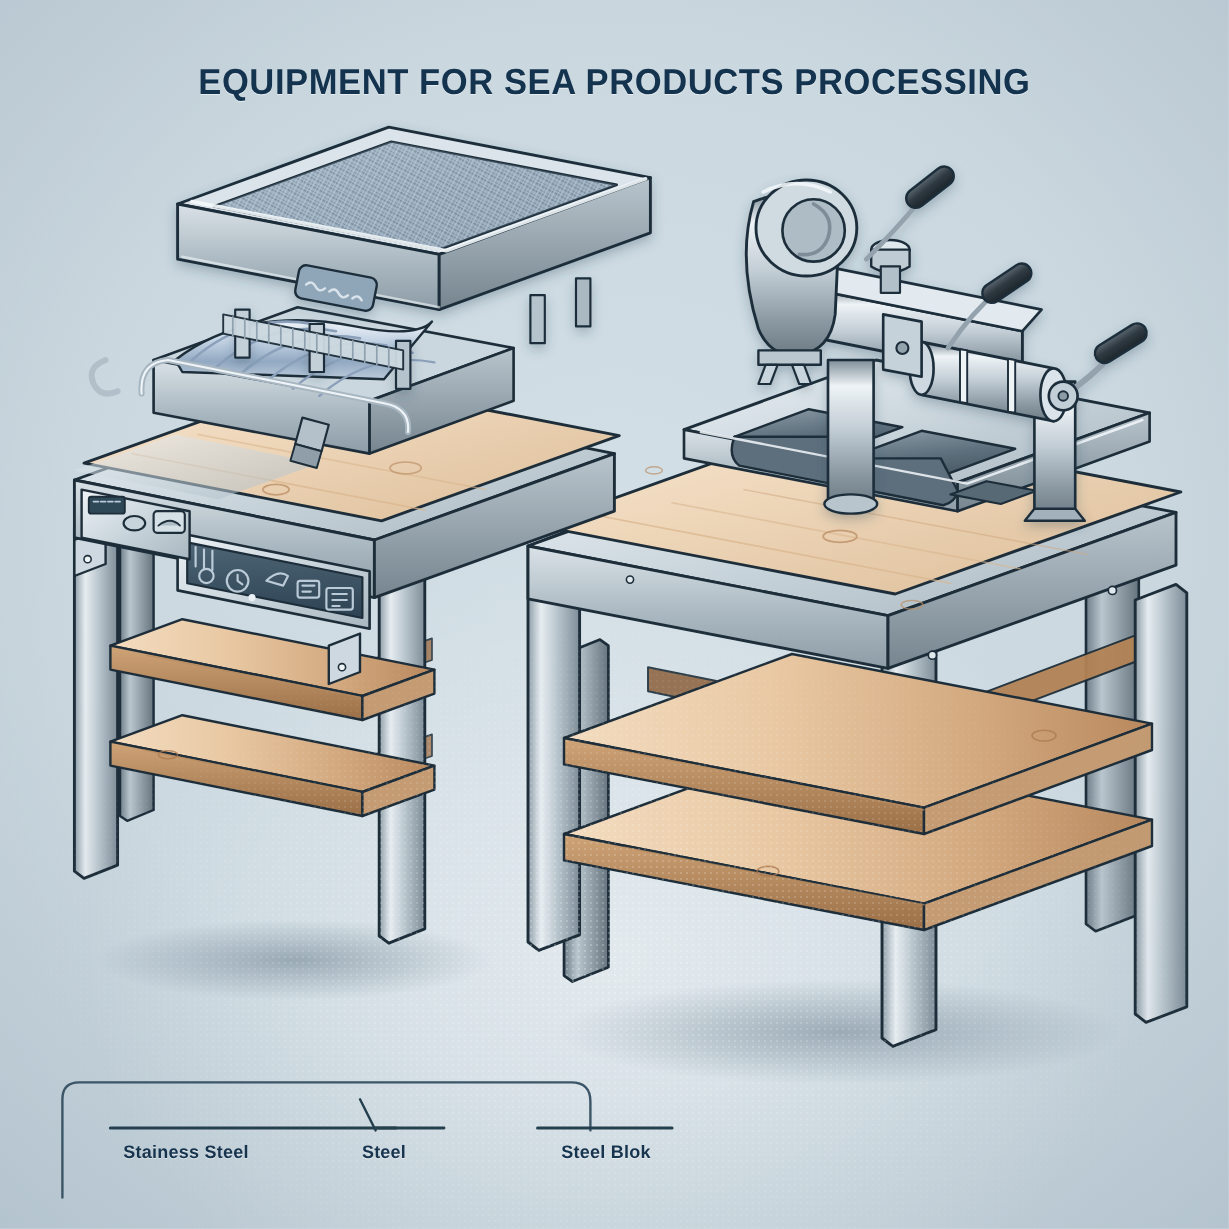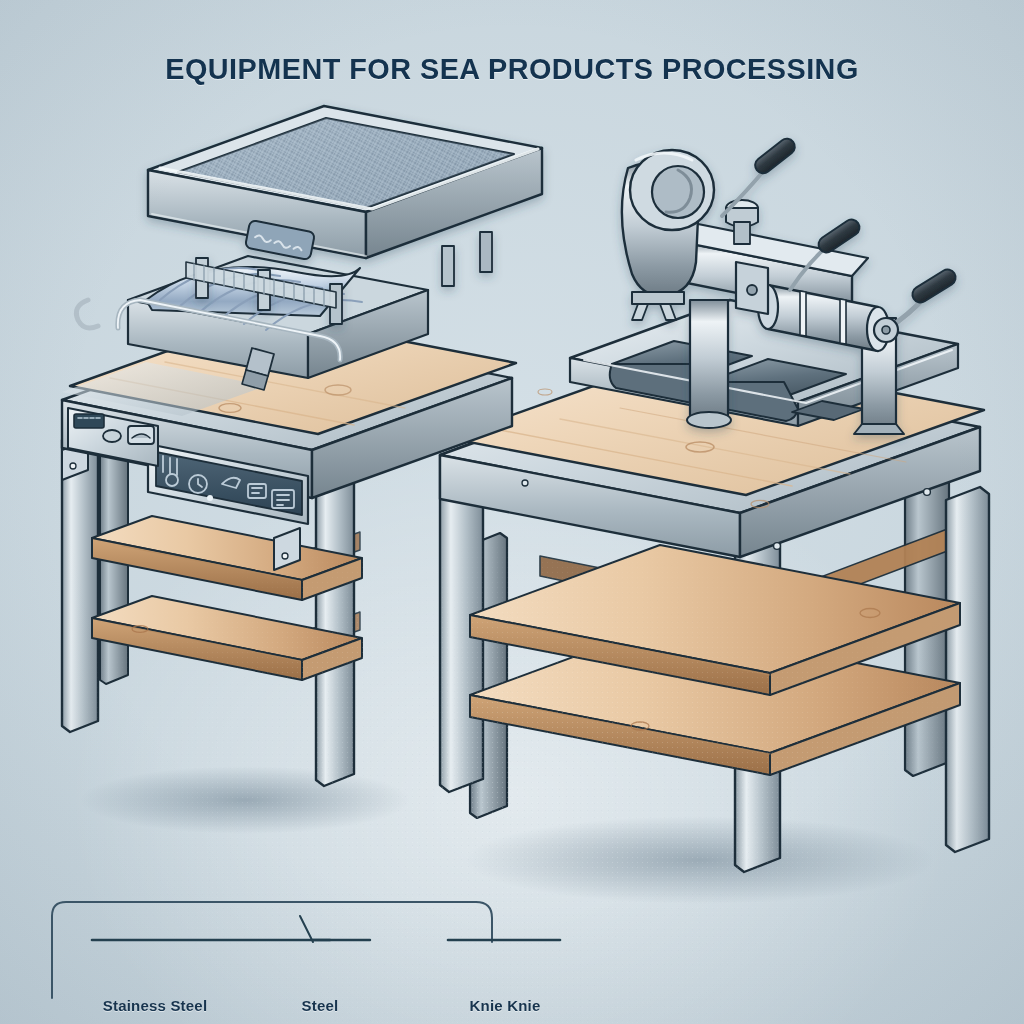--- a/index.html
+++ b/index.html
@@ -48,21 +48,20 @@
 
   
   #legend{position:absolute;left:0;top:880px;width:1024px;height:120px;}
   .legend-label{
     position:absolute;
     font-family:"Liberation Sans",sans-serif;
     font-size:15px;font-weight:700;color:#17344e;
     white-space:nowrap;transform:translateX(-50%);
     text-shadow:0 1px 0 rgba(255,255,255,.5);
     letter-spacing:.2px;
-    margin-top:45px;
   }
   .legend-label.l1{left:155px;top:72px;}
   .legend-label.l2{left:320px;top:72px;}
   .legend-label.l3{left:505px;top:72px;}
 </style>
 </head>
 <body>
 
 <div id="scene">
 
@@ -440,16 +439,16 @@
 
       <path d="M92 60 H330" stroke="#24404f" stroke-width="2.6" stroke-linecap="round"></path>
 
       <path d="M300 36 L313 62" stroke="#24404f" stroke-width="2" stroke-linecap="round"></path>
       <path d="M313 60 H370" stroke="#24404f" stroke-width="2.4" stroke-linecap="round"></path>
 
       <path d="M448 60 H560" stroke="#24404f" stroke-width="2.6" stroke-linecap="round"></path>
     </svg>
     <div class="legend-label l1">Stainess Steel</div>
     <div class="legend-label l2">Steel</div>
-    <div class="legend-label l3">Knie Knie</div>
+    <div class="legend-label l3">Steel Blok</div>
   </div>
 
 </div>
 
 </body></html>

